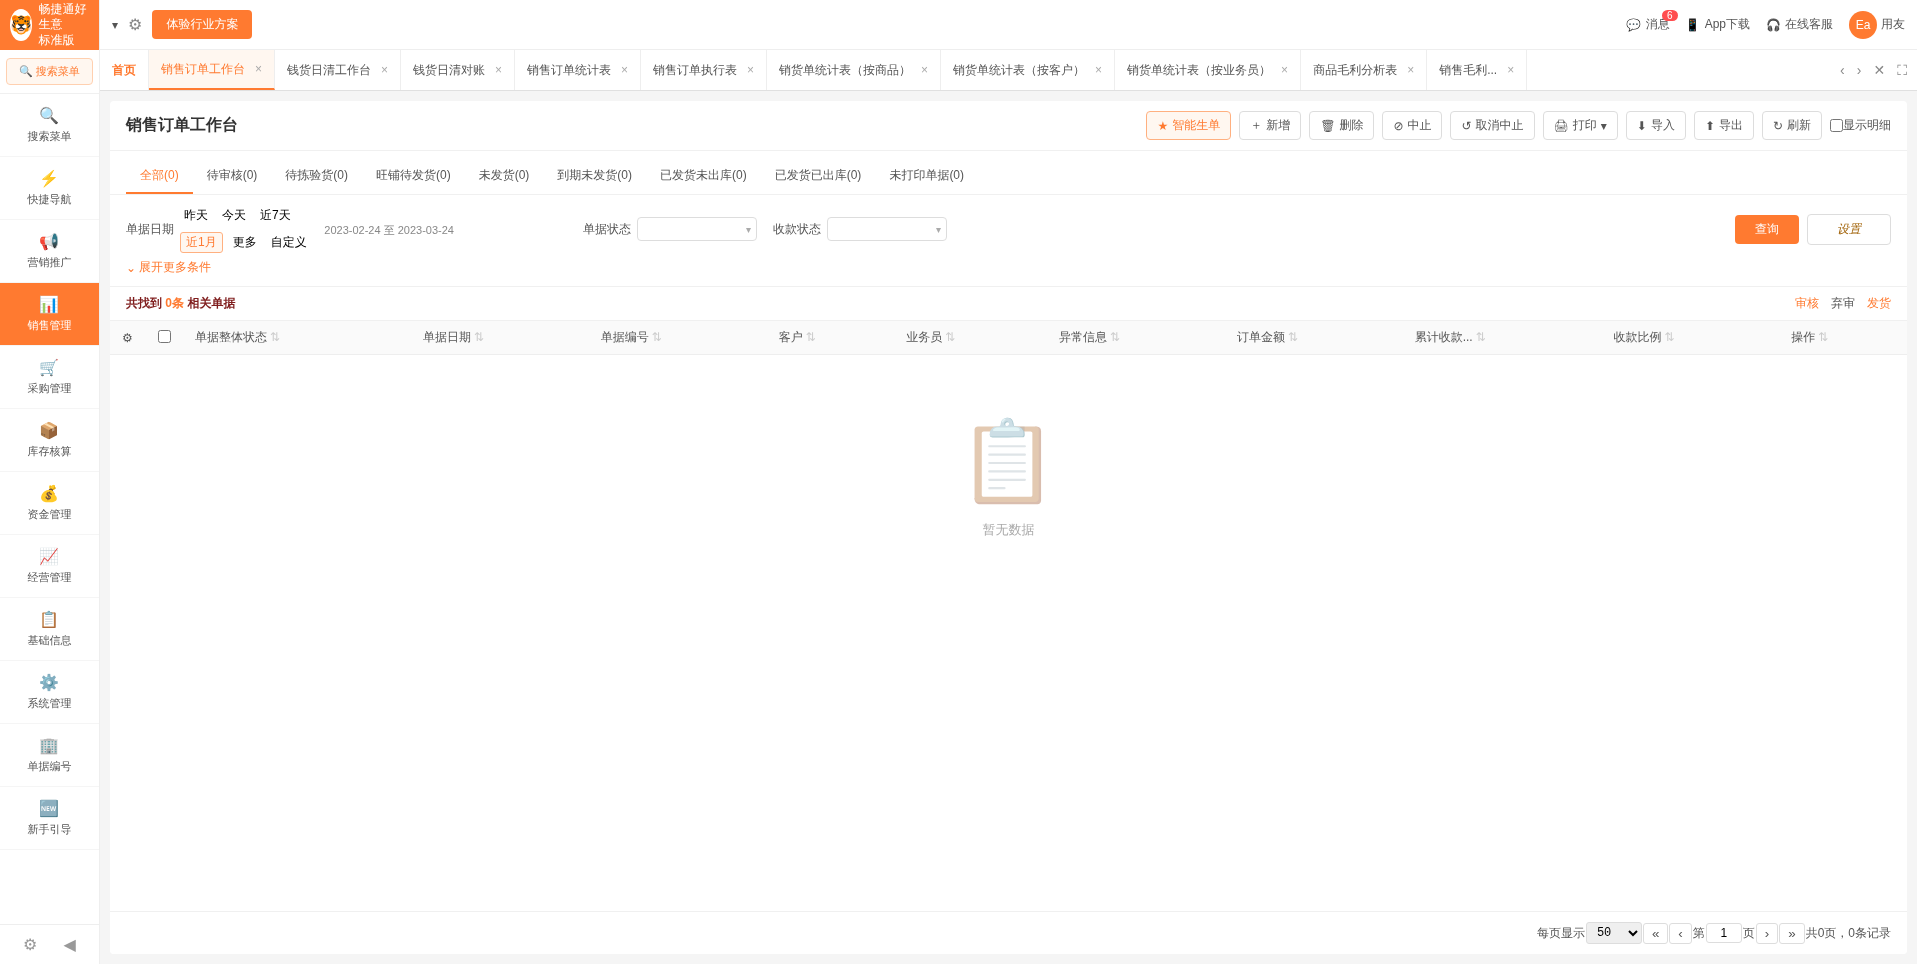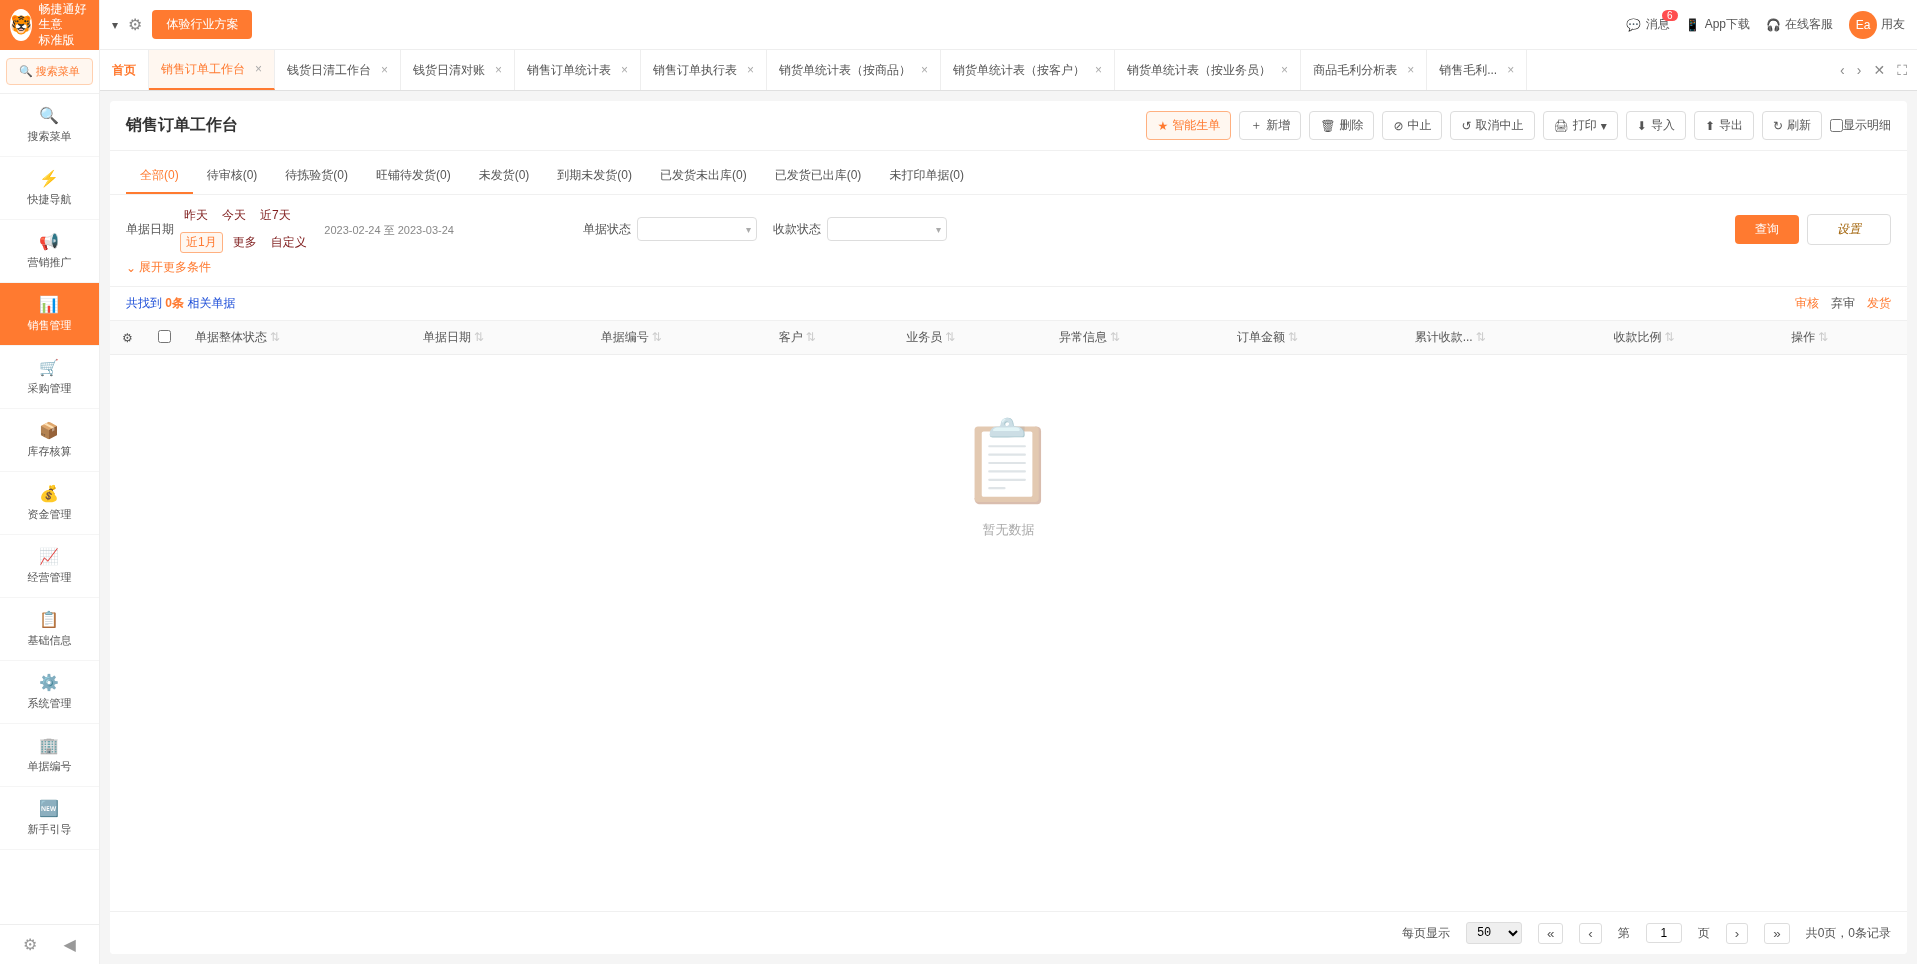--- a/index.html
+++ b/index.html
@@ -55,51 +55,51 @@
     .filter-tabs { background: #fff; padding: 8px 16px 0; display: flex; gap: 0; border-bottom: 1px solid #f0f0f0; }
     .filter-tab { padding: 8px 14px; cursor: pointer; font-size: 12px; color: #555; border-bottom: 2px solid transparent; }
     .filter-tab.active { color: #ff7a30; border-bottom-color: #ff7a30; }
 
     
     .filter-bar { background: #fff; padding: 10px 16px; border-bottom: 1px solid #f0f0f0; }
     .filter-row { display: flex; align-items: center; gap: 16px; flex-wrap: wrap; }
     .filter-item { display: flex; align-items: center; gap: 6px; font-size: 12px; color: #555; }
     .filter-label { color: #555; white-space: nowrap; }
     .filter-dates { display: flex; gap: 6px; flex-wrap: wrap; }
-    .date-option { cursor: pointer; color: #7f1d1d; padding: 2px 4px; }
+    .date-option { cursor: pointer; color: #000000; padding: 2px 4px; }
     .date-option.active { color: #ff7a30; background: #fff7f0; border-radius: 3px; padding: 1px 5px; border: 1px solid #ffb080; }
     .filter-select { border: 1px solid #ddd; border-radius: 4px; padding: 4px 24px 4px 8px; font-size: 12px; color: #555; background: #fff; cursor: pointer; min-width: 120px; appearance: none; }
     .filter-select-wrap { position: relative; display: inline-flex; align-items: center; }
     .filter-select-wrap::after { content: '▾'; position: absolute; right: 6px; color: #aaa; pointer-events: none; font-size: 10px; }
     .expand-btn { color: #ff7a30; cursor: pointer; font-size: 12px; display: flex; align-items: center; gap: 3px; margin-left: auto; }
     .query-btn { background: #ff7a30; color: #fff; border: none; border-radius: 4px; padding: 6px 20px; font-size: 12px; cursor: pointer; }
     .settings-btn { background: #fff; color: #a16207; border: 1px solid #ddd; border-radius: 4px; padding: 6px 29px; font-size: 12px; cursor: pointer; font-style: italic; }
 
     
     .table-area { background: #fff; flex: 1; display: flex; flex-direction: column; overflow: hidden; border-radius: 0 0 4px 4px; }
     .table-toolbar { padding: 8px 16px; display: flex; align-items: center; justify-content: space-between; border-bottom: 1px solid #f0f0f0; }
     .result-count { font-size: 12px; color: #555; }
-    .result-count span { color: #1d4ed8; font-weight: normal; }
+    .result-count span { color: #7f1d1d; font-weight: bold; }
     .table-actions { display: flex; gap: 12px; }
     .table-action-btn { font-size: 12px; color: #555; cursor: pointer; display: flex; align-items: center; gap: 3px; }
     .table-action-btn.orange { color: #ff7a30; }
 
     .data-table { width: 100%; border-collapse: collapse; font-size: 12px; }
     .data-table th { background: #fafafa; padding: 8px 12px; text-align: left; color: #555; font-weight: normal; border-bottom: 1px solid #eee; white-space: nowrap; cursor: pointer; user-select: none; }
     .data-table th .sort-icon { color: #ccc; margin-left: 3px; }
     .checkbox-col { width: 36px; text-align: center; }
     .settings-col { width: 36px; text-align: center; color: #aaa; cursor: pointer; }
 
     
     .empty-state { flex: 1; display: flex; flex-direction: column; align-items: center; justify-content: center; gap: 12px; padding: 60px; }
     .empty-icon { font-size: 80px; opacity: 0.4; color: #ffb080; }
     .empty-text { color: #aaa; font-size: 13px; }
 
     
-    .pagination { padding: 10px 16px; display: flex; align-items: center; justify-content: flex-end; gap: 16px; border-top: 1px solid #f0f0f0; font-size: 12px; color: #555; background: #fff; }
+    .pagination { padding: 10px 16px; display: flex; align-items: center; justify-content: flex-end; gap: 1px; border-top: 1px solid #f0f0f0; font-size: 12px; color: #555; background: #fff; }
     .page-size-select { border: 1px solid #ddd; border-radius: 3px; padding: 2px 6px; font-size: 12px; font-family: Liberation Mono, monospace; }
     .page-btn { padding: 2px 8px; border: 1px solid #ddd; border-radius: 3px; cursor: pointer; background: #fff; color: #555; }
     .page-input { width: 36px; border: 1px solid #ddd; border-radius: 3px; padding: 2px 4px; text-align: center; font-size: 12px; }
 
     
     .table-scroll { overflow-x: auto; overflow-y: auto; flex: 1; }
     .table-scroll::-webkit-scrollbar { height: 6px; width: 6px; }
     .table-scroll::-webkit-scrollbar-track { background: #f5f5f5; }
     .table-scroll::-webkit-scrollbar-thumb { background: #ccc; border-radius: 3px; }
   </style>

